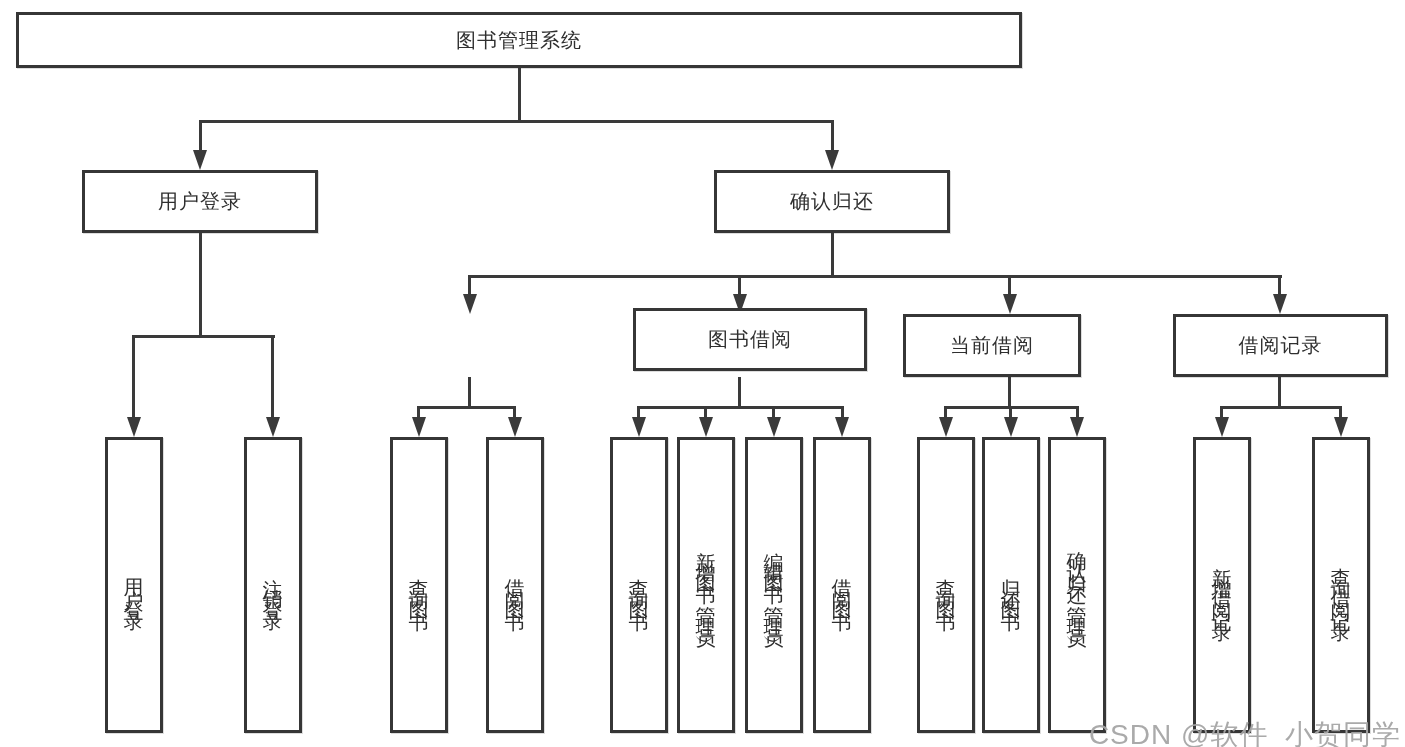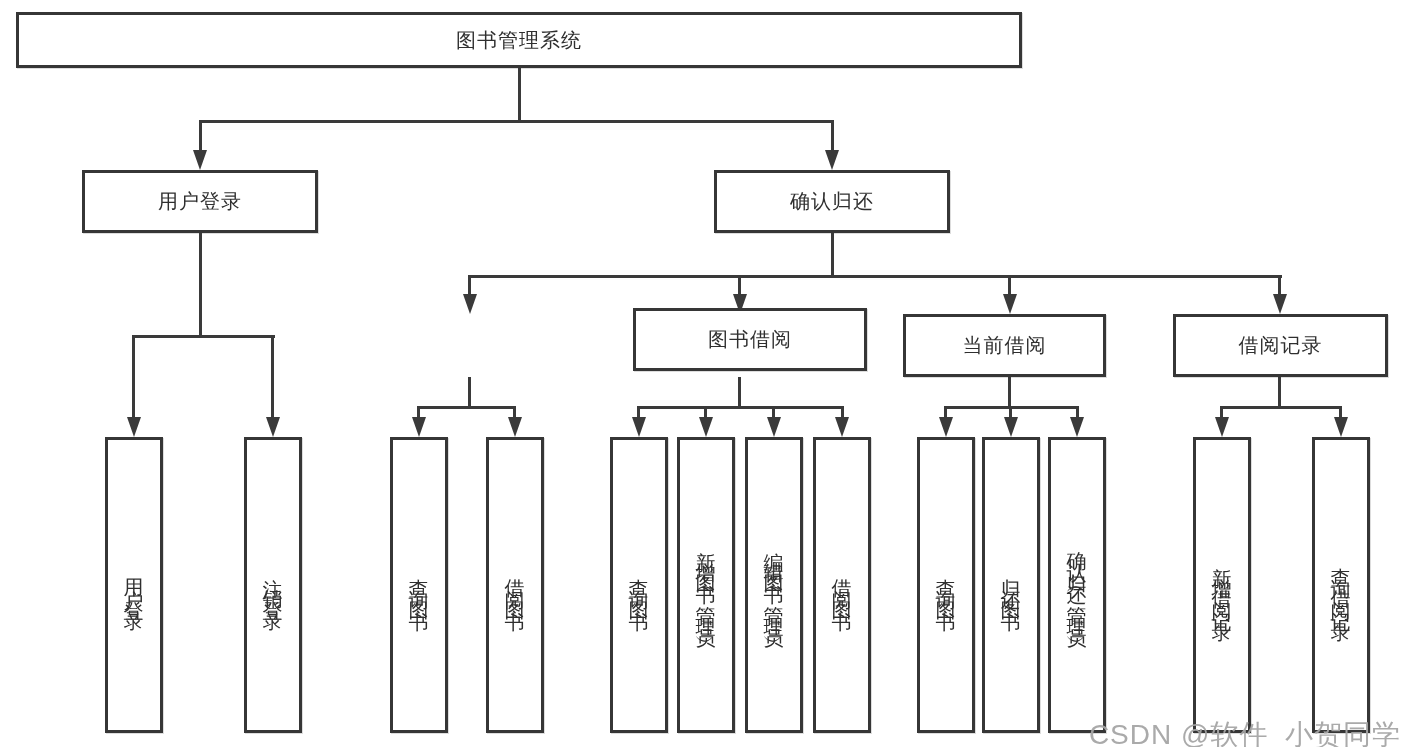--- a/index.html
+++ b/index.html
@@ -92,21 +92,21 @@
   <div class="box v" style="left:105px;top:437px;width:58px;height:296px;">
     <span>用户登录</span>
   </div>
   <div class="box v" style="left:244px;top:437px;width:58px;height:296px;">
     <span>注销登录</span>
   </div>
 
   <div class="box h" style="left:633px;top:308px;width:234px;height:63px;">
     <span>图书借阅</span>
   </div>
-  <div class="box h" style="left:903px;top:314px;width:203px;height:63px;">
+  <div class="box h" style="left:903px;top:314px;width:178px;height:63px;">
     <span>当前借阅</span>
   </div>
   <div class="box h" style="left:1173px;top:314px;width:215px;height:63px;">
     <span>借阅记录</span>
   </div>
 
   <div class="vline" style="left:468px;top:377px;height:29px;"></div>
   <div class="hline" style="left:417px;top:406px;width:99px;"></div>
   <div class="vline" style="left:417px;top:406px;height:13px;"></div>
   <div class="arrowhead" style="left:412px;top:417px;"></div>

